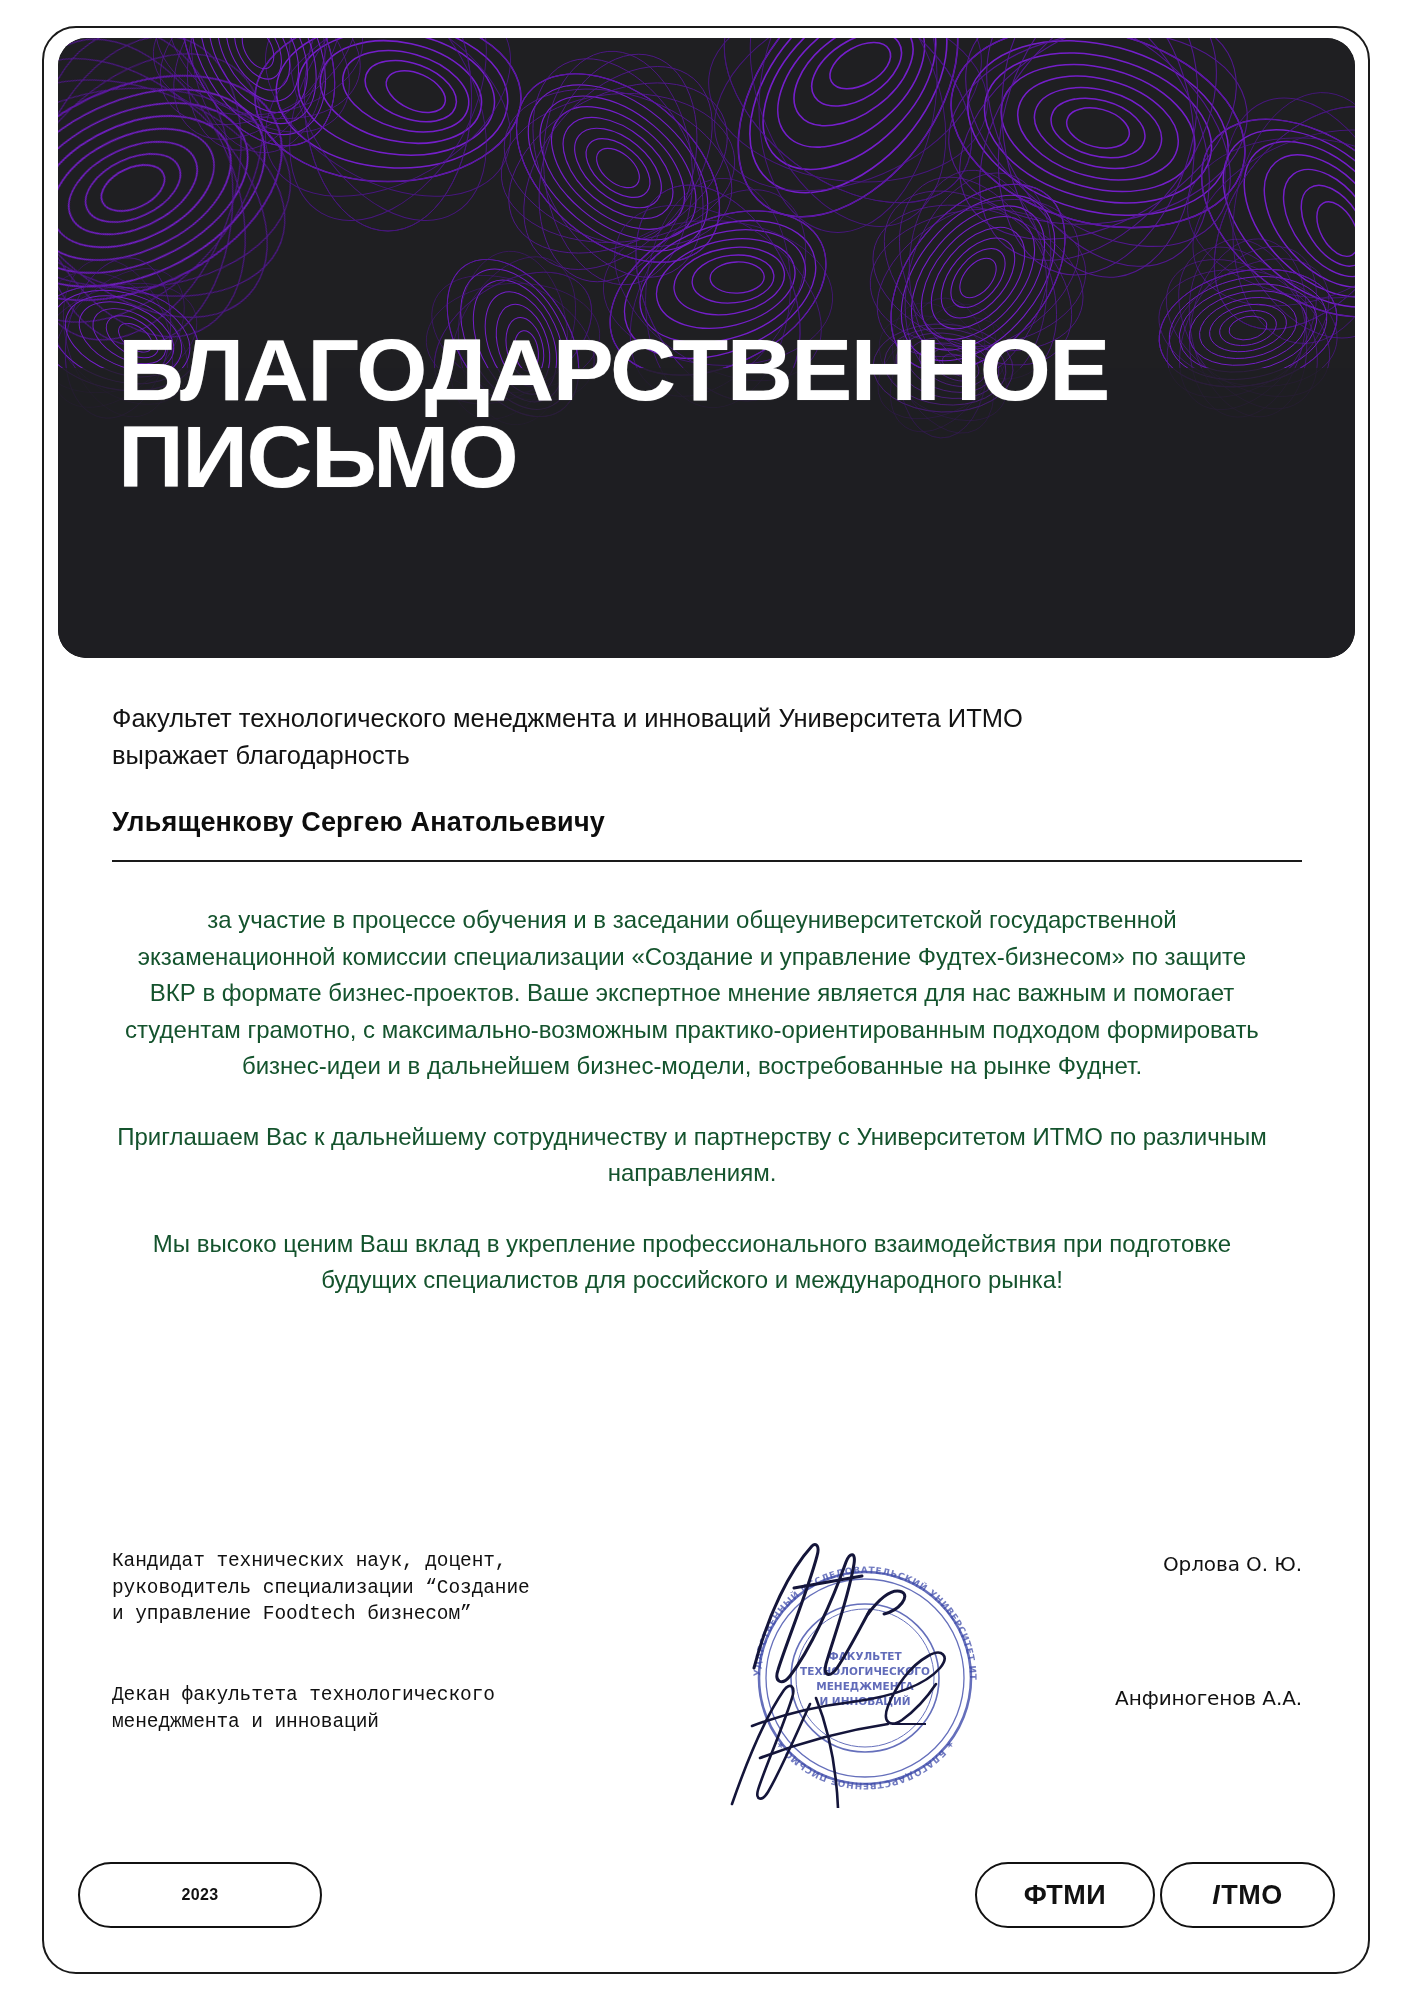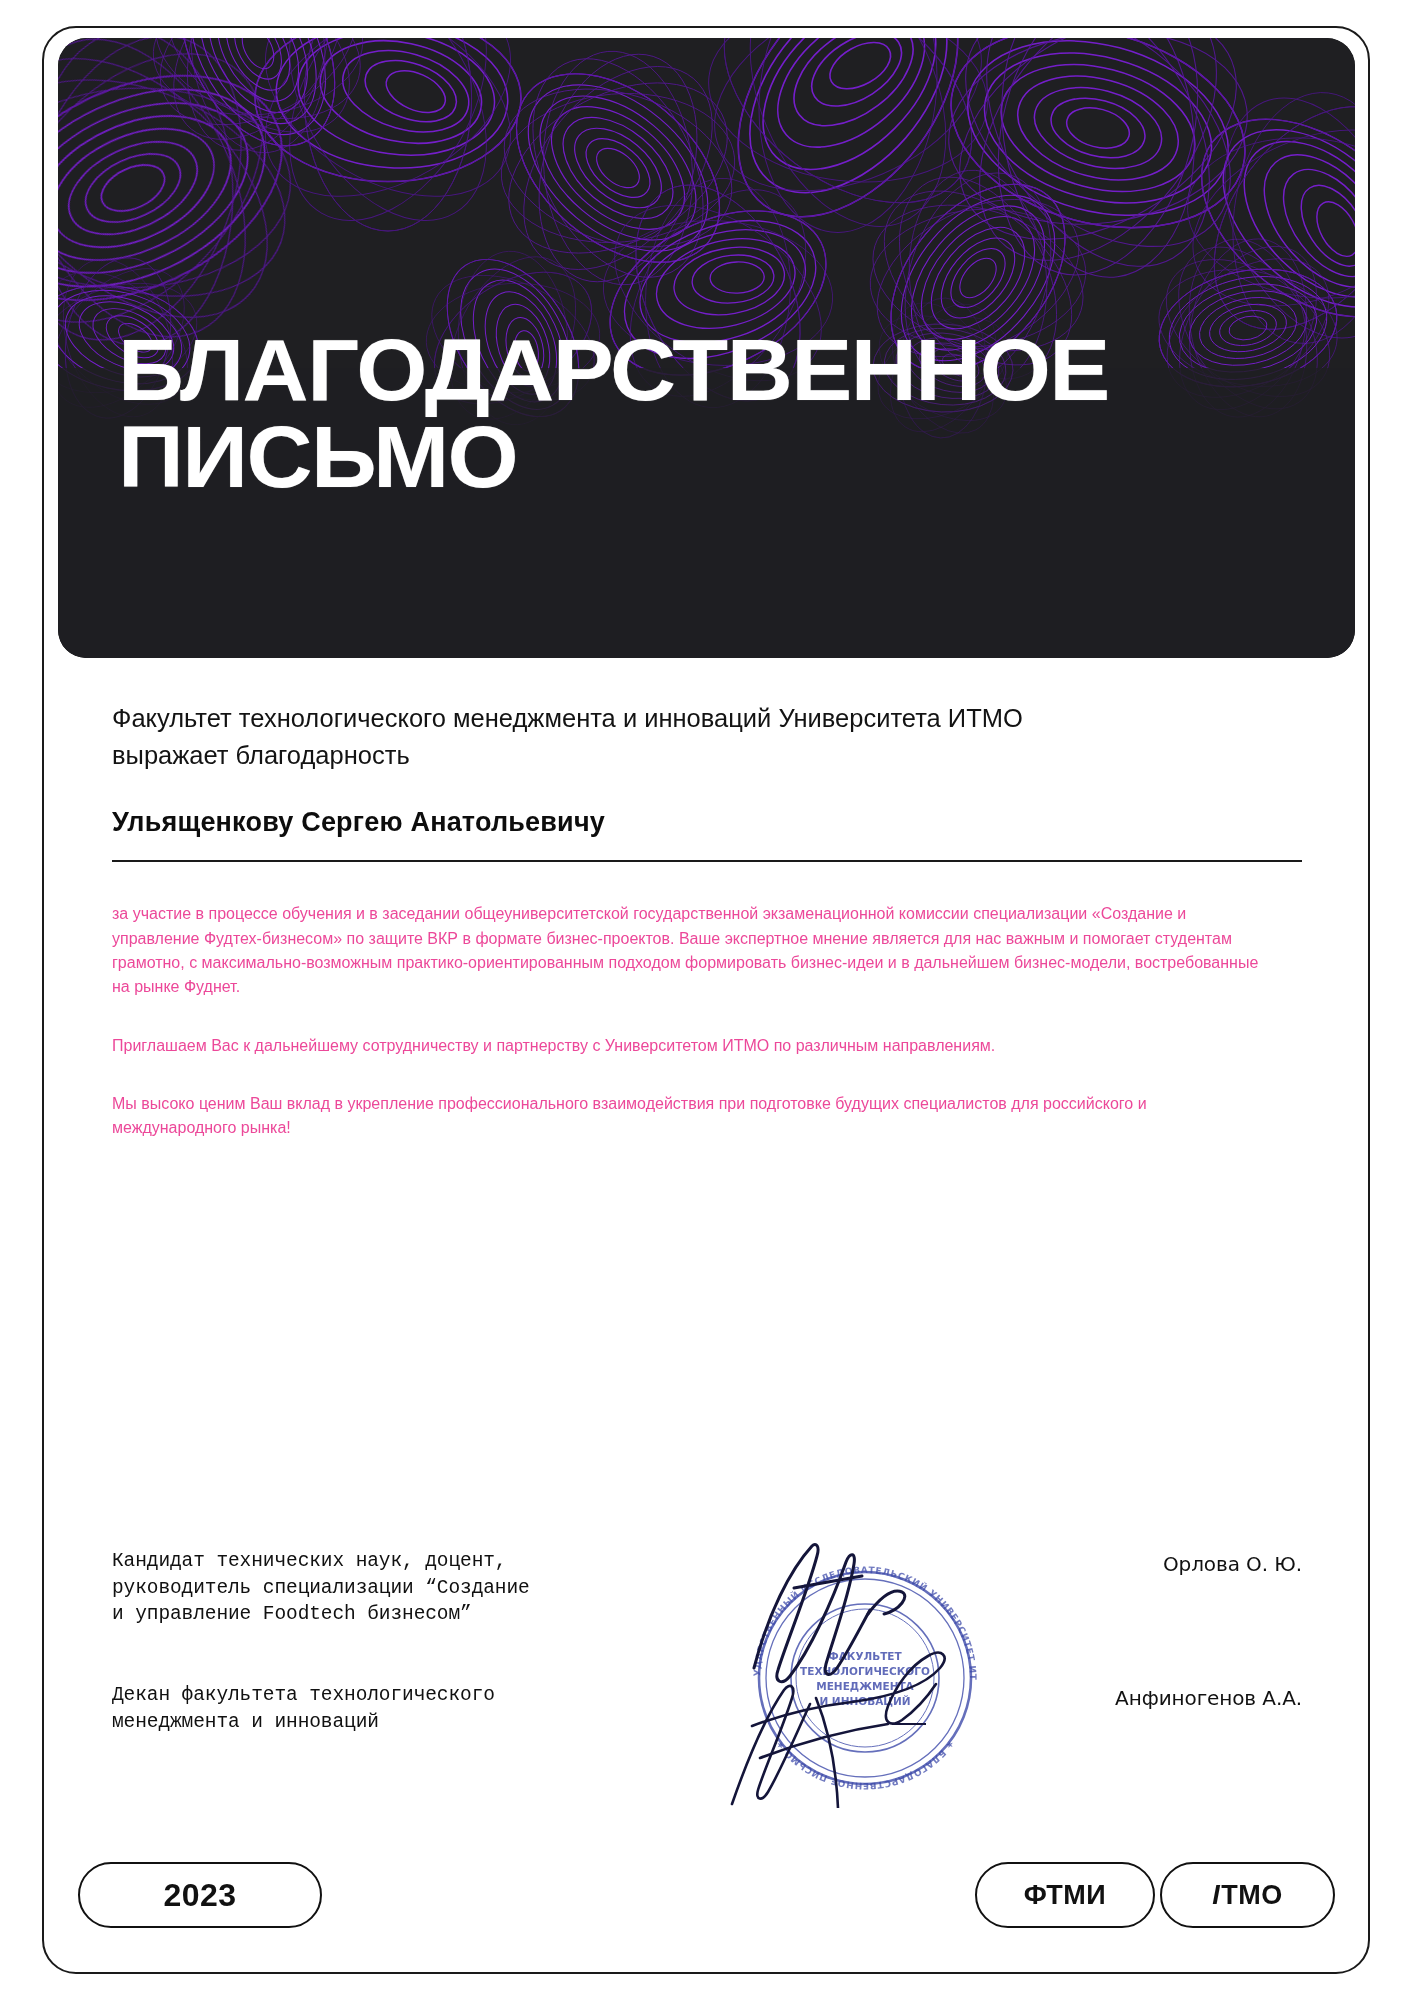--- a/index.html
+++ b/index.html
@@ -82,25 +82,25 @@
     line-height:1.2;
   }
   .rule{
     margin-top:22px;
     width:1190px;
     height:2px;
     background:#1a1a1a;
   }
   .para{
     margin-top:40px;
-    font-size:16px;
+    font-size:24px;
     line-height:1.52;
-    color:#ec4899;
+    color:#14532d;
     width:1160px;
-    text-align:left;
+    text-align:center;
   }
   .para + .para{ margin-top:34px; }
 
   
   .sig-area{
     position:absolute;
     left:112px;top:1548px;
     width:1190px;
     height:280px;
   }
@@ -149,21 +149,21 @@
     display:flex;
     align-items:center;
     justify-content:center;
     background:#ffffff;
     box-sizing:border-box;
     font-weight:700;
   }
   #badge-year{
     left:78px;top:1862px;
     width:244px;height:66px;
-    font-size:32px;
+    font-size:16px;
     letter-spacing:0.4px;
     color:#111;
   }
   #badge-ftmi{
     left:975px;top:1862px;
     width:180px;height:66px;
     font-size:27px;
     letter-spacing:0.5px;
     color:#111;
   }

